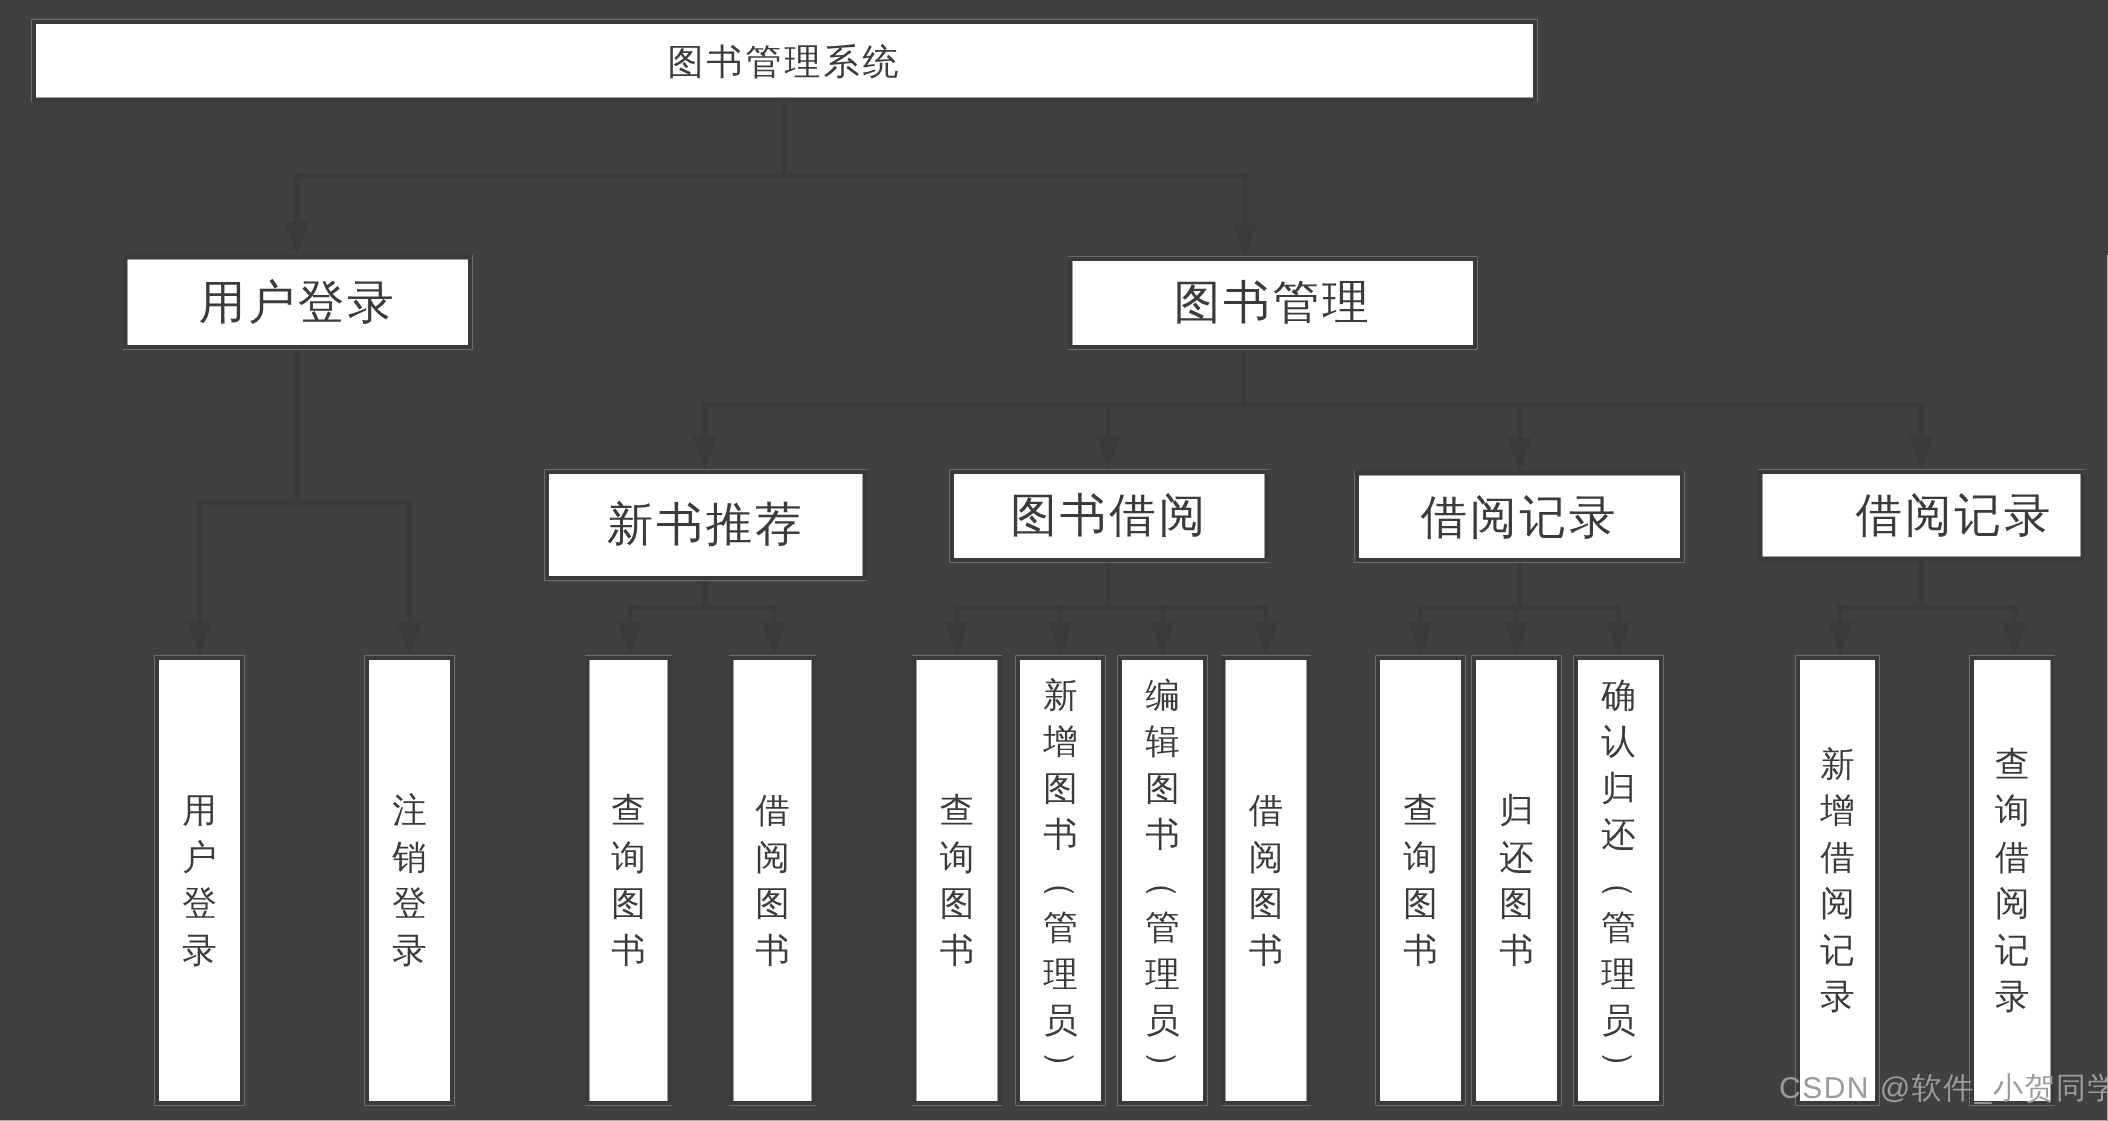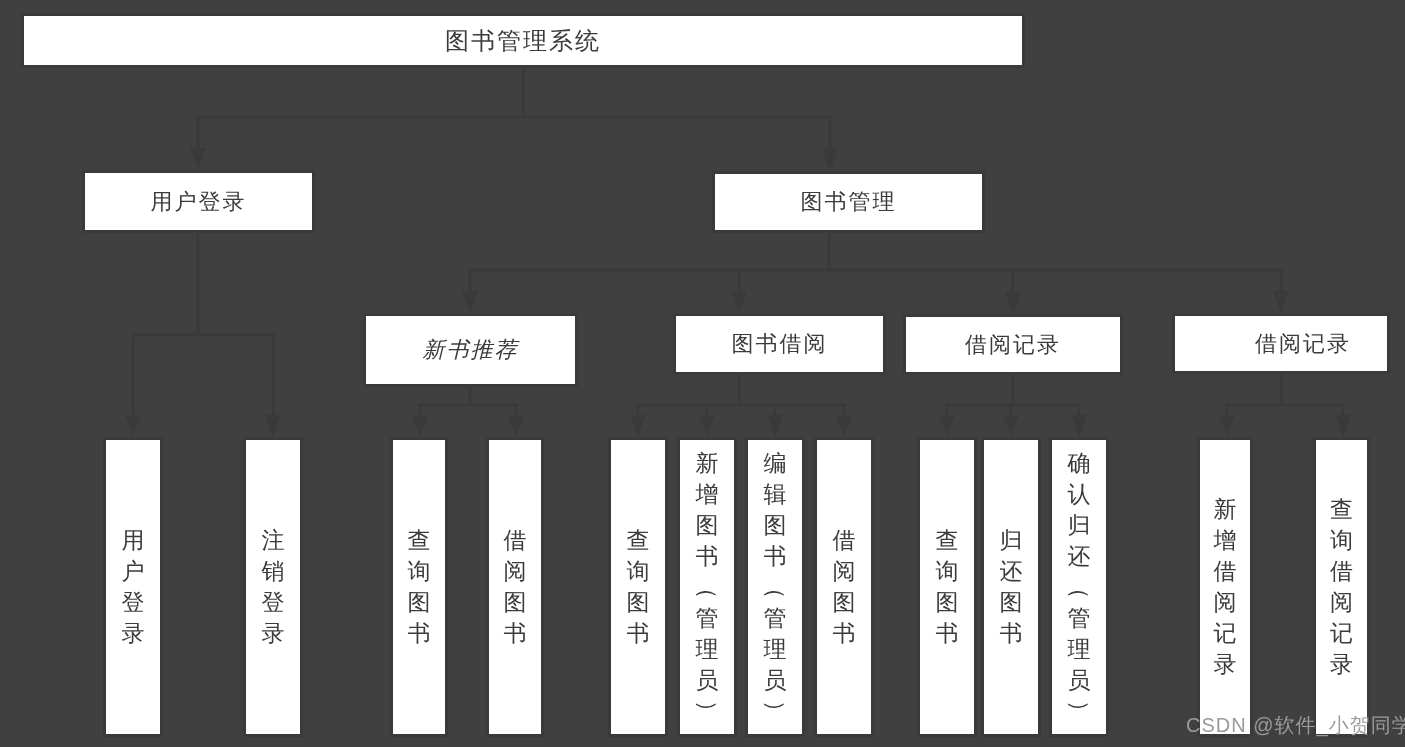--- a/index.html
+++ b/index.html
@@ -8,21 +8,21 @@
     position:relative;width:1405px;height:747px;background:#404040;overflow:hidden;
     font-family:"Liberation Sans","DejaVu Sans",sans-serif;color:#3b3b3b;
   }
   #wires{position:absolute;left:0;top:0;width:1405px;height:747px;}
   #wires line{stroke:#3a3a3a;stroke-width:3;}
   #wires polygon{fill:#3a3a3a;stroke:none;}
   .node{
     position:absolute;border:3px solid #3a3a3a;background:#ffffff;
     display:flex;align-items:center;justify-content:center;
   }
-  .hnode{font-size:22px;letter-spacing:2px;}
+  .hnode{font-size:31px;letter-spacing:2px;}
   .root{font-size:24px;letter-spacing:2px;}
   .leaf{
     flex-direction:column;top:437px;height:300px;width:60px;
     font-size:23px;
   }
   .leaf span{display:block;height:31px;line-height:31px;text-align:center;}
   .leaf span.rot{transform:rotate(90deg);}
   .watermark{
     position:absolute;left:1186px;top:712px;z-index:5;
     font-size:20px;letter-spacing:1px;color:#9b9b9b;white-space:nowrap;
@@ -99,24 +99,24 @@
     <span>图书管理系统</span>
   </div>
 
   <div class="node hnode" style="left:82px;top:170px;width:233px;height:63px;">
     <span>用户登录</span>
   </div>
   <div class="node hnode" style="left:712px;top:171px;width:273px;height:62px;">
     <span>图书管理</span>
   </div>
 
-  <div class="node hnode" style="left:363px;top:313px;width:215px;height:74px;font-style:italic;">
+  <div class="node hnode" style="left:363px;top:313px;width:215px;height:74px;">
     <span>新书推荐</span>
   </div>
-  <div class="node hnode" style="left:633px;top:313px;width:213px;height:62px;margin-left:40px;">
+  <div class="node hnode" style="left:633px;top:313px;width:213px;height:62px;">
     <span>图书借阅</span>
   </div>
   <div class="node hnode" style="left:903px;top:314px;width:220px;height:61px;">
     <span>借阅记录</span>
   </div>
   <div class="node hnode" style="left:1172px;top:313px;width:218px;height:61px;padding-left:44px;">
     <span>借阅记录</span>
   </div>
 
   <div class="node leaf" style="left:103px;">

